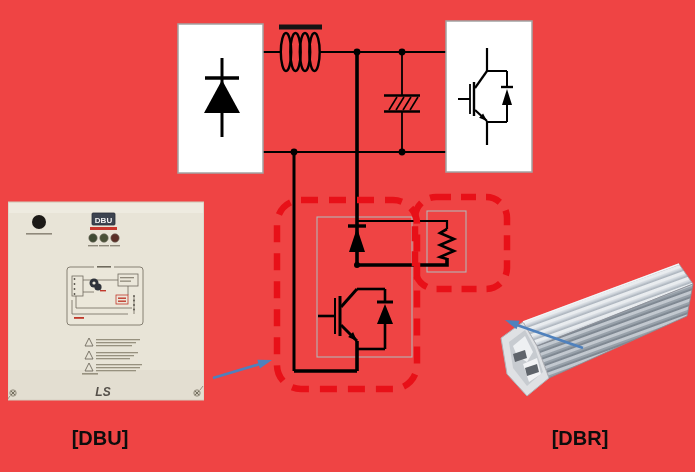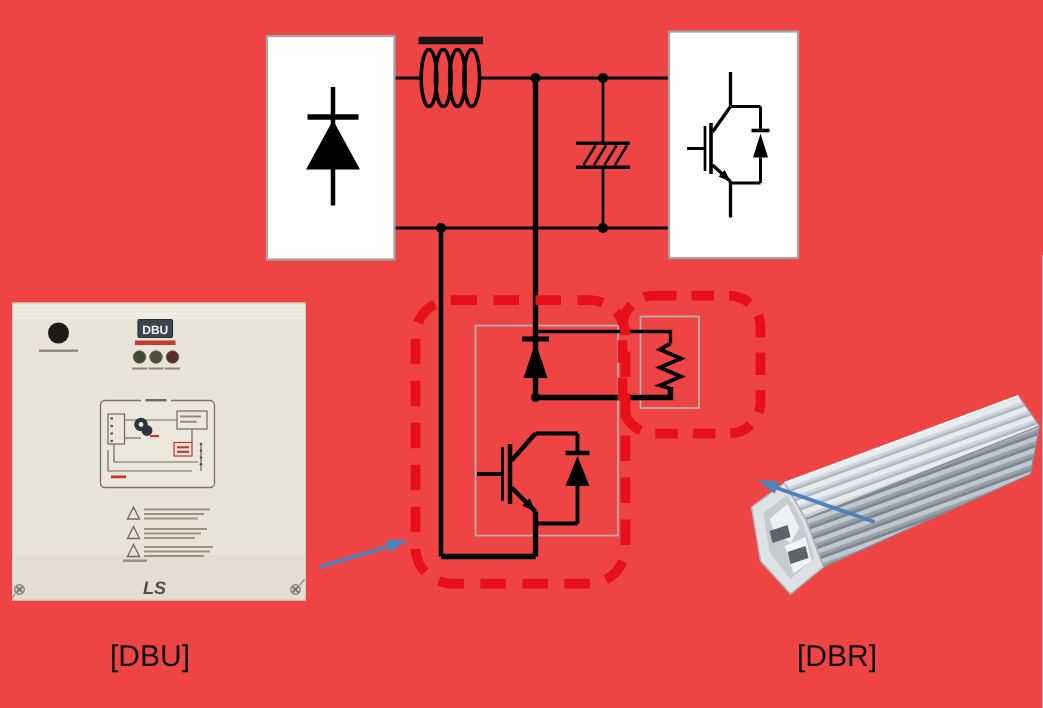--- a/index.html
+++ b/index.html
@@ -1,22 +1,22 @@
 <!DOCTYPE html>
 <html><head>
 <meta charset="utf-8">
 <style>
   html,body{margin:0;padding:0;background:#ffffff;}
   #canvas{position:relative;width:695px;height:472px;background:#ef4444;overflow:hidden;
           font-family:"Liberation Sans",sans-serif;}
   .abs{position:absolute;}
   .caption{position:absolute;top:427px;width:90px;text-align:center;
            font-size:20px;color:#0d0d0d;letter-spacing:0px;}
-  #dbu-caption{left:55px;}
-  #dbr-caption{left:513px;}
+  #dbu-caption{left:55px;font-weight:bold;}
+  #dbr-caption{left:535px;font-weight:bold;}
   svg{display:block;}
 </style>
 </head>
 <body>
 
 <div id="canvas">
 
   <div class="abs" style="left:8px;top:200px;width:196px;height:206px;">
     <svg width="196" height="206" viewBox="0 0 196 206">
 

